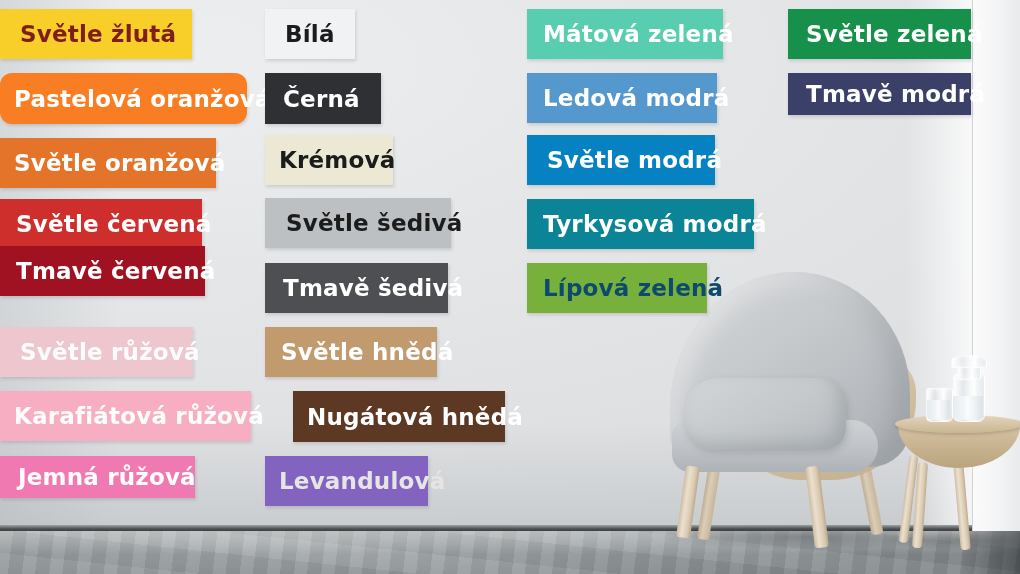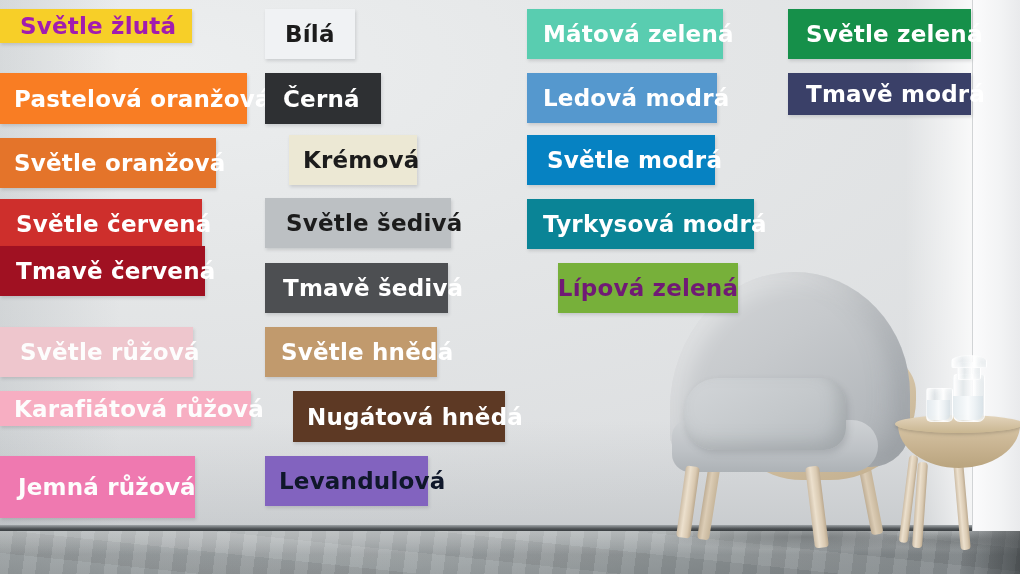--- a/index.html
+++ b/index.html
@@ -166,85 +166,85 @@
     <div class="glass-body" style="left:957px;top:362px;width:22px;height:16px;border-radius:3px;"></div>
     <div class="glass-body" style="left:951px;top:355px;width:34px;height:11px;border-radius:50% 50% 2px 2px;"></div>
     <div style="position:absolute;left:953px;top:396px;width:30px;height:24px;border-radius:0 0 7px 7px;background:linear-gradient(to right,rgba(226,234,238,.9),rgba(250,252,253,.95),rgba(215,225,231,.85));"></div>
 
     <div class="glass-body" style="left:926px;top:388px;width:25px;height:32px;border-radius:3px 3px 5px 5px;"></div>
     <div style="position:absolute;left:927px;top:400px;width:23px;height:20px;border-radius:0 0 5px 5px;background:linear-gradient(to right,rgba(224,232,237,.85),rgba(250,252,253,.9),rgba(213,223,229,.8));"></div>
   </div>
 
   <div id="swatch-layer">
       <div>
-        <div class="swatch" style="left: 0px; top: 9px; width: 192px; height: 34px; background: rgb(247, 207, 40); color: #a21caf; font-size: 23px; padding-left: 20px; padding-right: 20px;">
+        <div class="swatch" style="left: 0px; top: 9px; width: 192px; height: 50px; background: rgb(247, 207, 40); color: #7f1d1d; font-size: 23px; padding-left: 20px; padding-right: 20px;">
           <span>Světle žlutá</span>
         </div>
-        <div class="swatch" style="left: 0px; top: 73px; width: 247px; height: 51px; background: rgb(249, 125, 35); color: rgb(255, 255, 255); font-size: 23px; padding-left: 14px; padding-right: 14px;">
+        <div class="swatch" style="left: 0px; top: 73px; width: 247px; height: 51px; background: rgb(249, 125, 35); color: rgb(255, 255, 255); font-size: 23px; padding-left: 14px; padding-right: 14px; border-radius: 12px;">
           <span>Pastelová oranžová</span>
         </div>
         <div class="swatch" style="left: 0px; top: 138px; width: 216px; height: 50px; background: rgb(228, 116, 42); color: rgb(255, 255, 255); font-size: 23px; padding-left: 14px; padding-right: 14px;">
           <span>Světle oranžová</span>
         </div>
         <div class="swatch" style="left: 0px; top: 199px; width: 202px; height: 50px; background: rgb(206, 47, 44); color: rgb(255, 255, 255); font-size: 23px; padding-left: 16px; padding-right: 16px;">
           <span>Světle červená</span>
         </div>
         <div class="swatch" style="left: 0px; top: 246px; width: 205px; height: 50px; background: rgb(160, 17, 34); color: rgb(255, 255, 255); font-size: 23px; padding-left: 16px; padding-right: 16px;">
           <span>Tmavě červená</span>
         </div>
         <div class="swatch" style="left: 0px; top: 327px; width: 193px; height: 50px; background: rgb(238, 198, 205); color: rgb(253, 253, 253); font-size: 23px; padding-left: 20px; padding-right: 20px;">
           <span>Světle růžová</span>
         </div>
-        <div class="swatch" style="left: 0px; top: 391px; width: 251px; height: 35px; background: rgb(247, 174, 194); color: rgb(253, 253, 253); font-size: 23px; padding-left: 14px; padding-right: 14px;">
+        <div class="swatch" style="left: 0px; top: 391px; width: 251px; height: 50px; background: rgb(247, 174, 194); color: rgb(253, 253, 253); font-size: 23px; padding-left: 14px; padding-right: 14px;">
           <span>Karafiátová růžová</span>
         </div>
-        <div class="swatch" style="left: 0px; top: 456px; width: 195px; height: 62px; background: rgb(239, 121, 176); color: rgb(253, 253, 253); font-size: 23px; padding-left: 18px; padding-right: 18px;">
+        <div class="swatch" style="left: 0px; top: 456px; width: 195px; height: 42px; background: rgb(239, 121, 176); color: rgb(253, 253, 253); font-size: 23px; padding-left: 18px; padding-right: 18px;">
           <span>Jemná růžová</span>
         </div>
       </div>
       <div>
         <div class="swatch" style="left: 265px; top: 9px; width: 90px; height: 50px; background: rgb(240, 242, 244); color: rgb(28, 28, 28); font-size: 23px; padding-left: 20px; padding-right: 20px;">
           <span>Bílá</span>
         </div>
         <div class="swatch" style="left: 265px; top: 73px; width: 116px; height: 51px; background: rgb(46, 48, 51); color: rgb(255, 255, 255); font-size: 23px; padding-left: 18px; padding-right: 18px;">
           <span>Černá</span>
         </div>
-        <div class="swatch" style="left: 265px; top: 135px; width: 128px; height: 50px; background: rgb(236, 232, 212); color: rgb(28, 28, 28); font-size: 23px; padding-left: 14px; padding-right: 14px; margin-left: 24px;">
+        <div class="swatch" style="left: 265px; top: 135px; width: 128px; height: 50px; background: rgb(236, 232, 212); color: rgb(28, 28, 28); font-size: 23px; padding-left: 14px; padding-right: 14px;">
           <span>Krémová</span>
         </div>
         <div class="swatch" style="left: 265px; top: 198px; width: 186px; height: 50px; background: rgb(188, 192, 195); color: rgb(28, 28, 28); font-size: 23px; padding-left: 21px; padding-right: 16px;">
           <span>Světle šedivá</span>
         </div>
         <div class="swatch" style="left: 265px; top: 263px; width: 183px; height: 50px; background: rgb(77, 79, 82); color: rgb(255, 255, 255); font-size: 23px; padding-left: 18px; padding-right: 18px;">
           <span>Tmavě šedivá</span>
         </div>
         <div class="swatch" style="left: 265px; top: 327px; width: 172px; height: 50px; background: rgb(193, 154, 109); color: rgb(255, 255, 255); font-size: 23px; padding-left: 16px; padding-right: 16px;">
           <span>Světle hnědá</span>
         </div>
         <div class="swatch" style="left: 265px; top: 391px; width: 212px; height: 51px; background: rgb(93, 57, 36); color: rgb(255, 255, 255); font-size: 23px; padding-left: 14px; padding-right: 14px; margin-left: 28px;">
           <span>Nugátová hnědá</span>
         </div>
-        <div class="swatch" style="left: 265px; top: 456px; width: 163px; height: 50px; background: rgb(130, 99, 191); color: #0f172a; font-size: 23px; padding-left: 14px; padding-right: 14px;">
+        <div class="swatch" style="left: 265px; top: 456px; width: 163px; height: 50px; background: rgb(130, 99, 191); color: #e5e5e5; font-size: 23px; padding-left: 14px; padding-right: 14px;">
           <span>Levandulová</span>
         </div>
       </div>
       <div>
         <div class="swatch" style="left: 527px; top: 9px; width: 196px; height: 50px; background: rgb(89, 205, 176); color: rgb(255, 255, 255); font-size: 23px; padding-left: 16px; padding-right: 16px;">
           <span>Mátová zelená</span>
         </div>
         <div class="swatch" style="left: 527px; top: 73px; width: 190px; height: 50px; background: rgb(85, 152, 206); color: rgb(255, 255, 255); font-size: 23px; padding-left: 16px; padding-right: 16px;">
           <span>Ledová modrá</span>
         </div>
         <div class="swatch" style="left: 527px; top: 135px; width: 188px; height: 50px; background: rgb(6, 130, 194); color: rgb(255, 255, 255); font-size: 23px; padding-left: 20px; padding-right: 20px;">
           <span>Světle modrá</span>
         </div>
         <div class="swatch" style="left: 527px; top: 199px; width: 227px; height: 50px; background: rgb(10, 132, 150); color: rgb(255, 255, 255); font-size: 23px; padding-left: 16px; padding-right: 28px;">
           <span>Tyrkysová modrá</span>
         </div>
-        <div class="swatch" style="left: 558px; top: 263px; width: 180px; height: 50px; background: rgb(119, 176, 58); color: #701a75; font-size: 23px; padding-left: 16px; padding-right: 16px; justify-content: center;">
+        <div class="swatch" style="left: 527px; top: 263px; width: 180px; height: 50px; background: rgb(119, 176, 58); color: #0c4a6e; font-size: 23px; padding-left: 16px; padding-right: 16px;">
           <span>Lípová zelená</span>
         </div>
       </div>
       <div>
         <div class="swatch" style="left: 788px; top: 9px; width: 183px; height: 50px; background: rgb(22, 144, 74); color: rgb(255, 255, 255); font-size: 23px; padding-left: 18px; padding-right: 18px;">
           <span>Světle zelená</span>
         </div>
         <div class="swatch" style="left: 788px; top: 73px; width: 183px; height: 42px; background: rgb(58, 64, 104); color: rgb(255, 255, 255); font-size: 23px; padding-left: 18px; padding-right: 18px;">
           <span>Tmavě modrá</span>
         </div>

